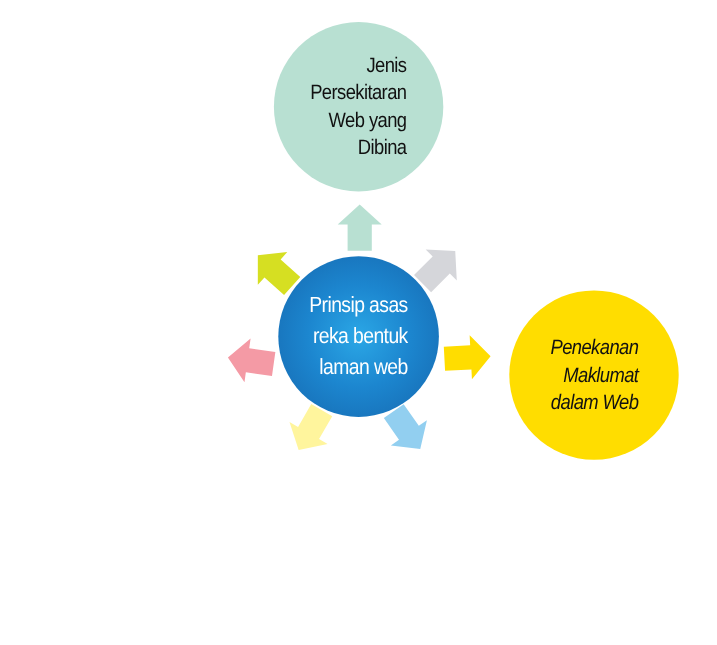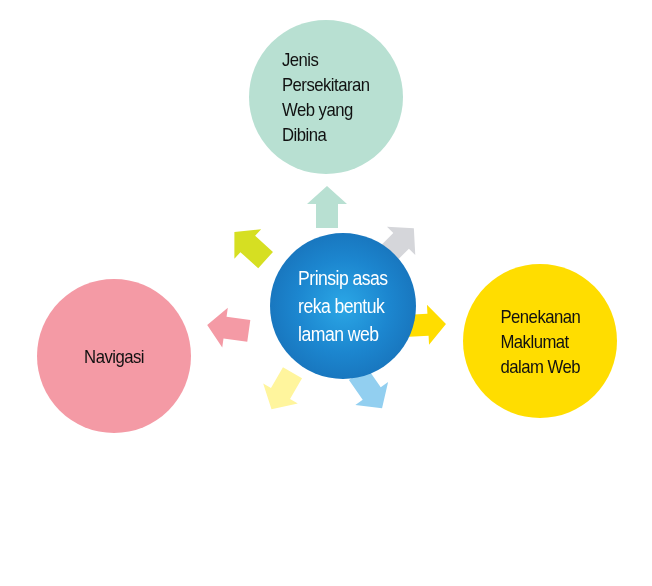--- a/index.html
+++ b/index.html
@@ -25,21 +25,21 @@
       left: 0; top: 0;
       width: 652px;
       height: 586px;
     }
     .node {
       position: absolute;
       border-radius: 50%;
       display: flex;
       align-items: center;
       justify-content: center;
-      text-align: left;
+      text-align: right;
       box-sizing: border-box;
     }
     .node-label {
       font-family: "Liberation Sans", sans-serif;
       font-size: 19px;
       line-height: 25px;
       color: #111111;
       letter-spacing: -0.6px;
       transform: scaleX(0.88);
       white-space: nowrap;
@@ -62,47 +62,42 @@
   <svg id="arrows" viewBox="0 0 652 586" xmlns="http://www.w3.org/2000/svg">
       <polygon points="-21,-11 3,-11 3,-20 21,0 3,20 3,11 -21,11" fill="#b8e0d2" transform="translate(327,207) rotate(-90)"></polygon>
       <polygon points="-21,-11 3,-11 3,-20 21,0 3,20 3,11 -21,11" fill="#d5d6da" transform="translate(399,243) rotate(-45)"></polygon>
       <polygon points="-21,-11 3,-11 3,-20 21,0 3,20 3,11 -21,11" fill="#ffdd00" transform="translate(425,325) rotate(-3)"></polygon>
       <polygon points="-21,-11 3,-11 3,-20 21,0 3,20 3,11 -21,11" fill="#92cff0" transform="translate(370,391) rotate(55)"></polygon>
       <polygon points="-21,-11 3,-11 3,-20 21,0 3,20 3,11 -21,11" fill="#fff59d" transform="translate(282,391) rotate(120)"></polygon>
       <polygon points="-21,-11 3,-11 3,-20 21,0 3,20 3,11 -21,11" fill="#f49aa5" transform="translate(228,328) rotate(188)"></polygon>
       <polygon points="-21,-11 3,-11 3,-20 21,0 3,20 3,11 -21,11" fill="#d6df22" transform="translate(250,246) rotate(-138)"></polygon>
     </svg>
 
-  <div class="node center-node" style="left: 270px; top: 233px; width: 146px; height: 146px;">
+  <div class="node center-node" style="left: 253px; top: 233px; width: 146px; height: 146px;">
     <div class="node-label">
       <span>Prinsip asas</span>
       <span>reka bentuk</span>
       <span>laman web</span>
     </div>
   </div>
 
   <div class="node" style="left: 249px; top: 20px; width: 154px; height: 154px; background: rgb(184, 224, 210);">
     <div class="node-label">
       <span>Jenis</span>
       <span>Persekitaran</span>
       <span>Web yang</span>
       <span>Dibina</span>
     </div>
   </div>
 
 
-  <div class="node" style="left: 463px; top: 264px; width: 154px; height: 154px; background: rgb(255, 221, 0);">
+  <div class="node" style="left: 463px; top: 264px; width: 154px; height: 154px; background: rgb(255, 221, 0); font-style: italic;">
     <div class="node-label">
       <span>Penekanan</span>
       <span>Maklumat</span>
       <span>dalam Web</span>
     </div>
   </div>
 
 
 
-  <div class="node" style="left: 37px; top: 279px; width: 154px; height: 154px; background: rgb(244, 154, 165);">
-    <div class="node-label">
-      <span>Navigasi</span>
-    </div>
-  </div>
 
 </div>
 
 </body></html>

